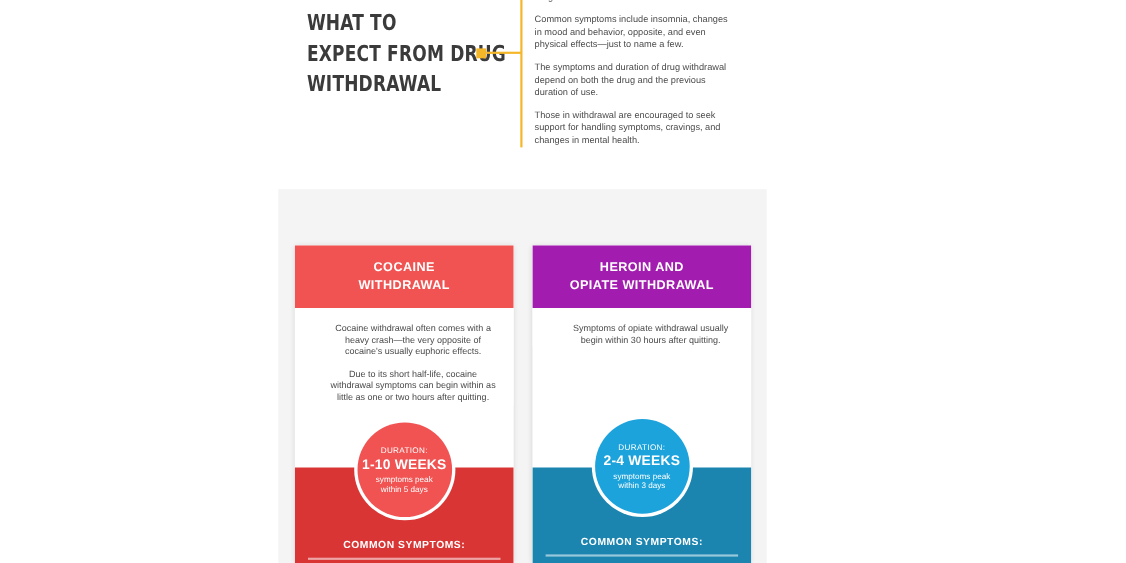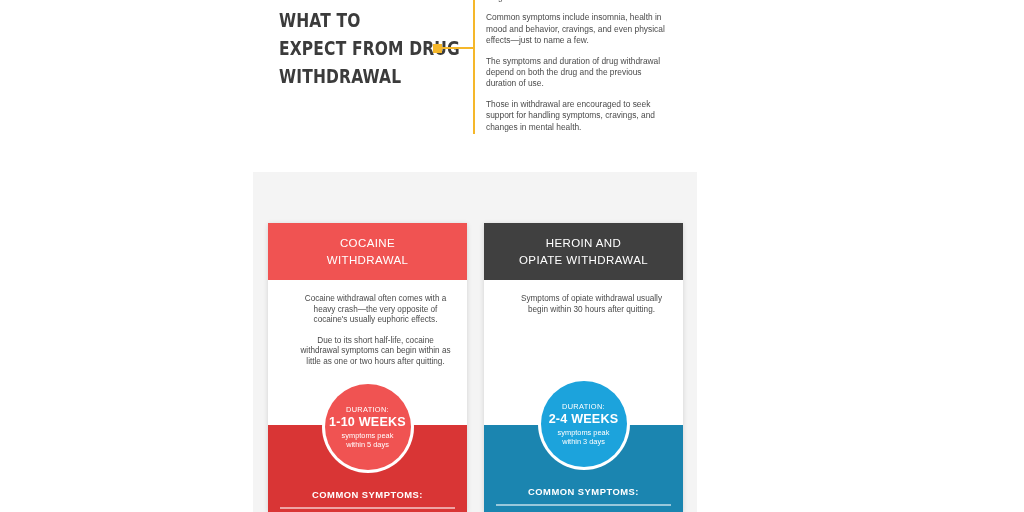--- a/index.html
+++ b/index.html
@@ -101,27 +101,27 @@
   #card-cocaine { left: 268px; }
   #card-heroin  { left: 484px; }
 
   .card-header {
     height: 57px;
     display: flex;
     align-items: center;
     justify-content: center;
     text-align: center;
     color: #ffffff;
-    font-weight: normal;
+    font-weight: bold;
     font-size: 11.5px;
     line-height: 17px;
     letter-spacing: 0.4px;
   }
   #card-cocaine .card-header { background: #f05352; }
-  #card-heroin  .card-header { background: #404040; }
+  #card-heroin  .card-header { background: #a21caf; }
 
   .card-body {
     background: #ffffff;
     padding: 14px 13px 0 29px;
     text-align: center;
     color: #4a4a4a;
     font-size: 8.2px;
     line-height: 10.6px;
   }
   .card-body p { margin: 0 0 10px 0; }
@@ -190,21 +190,21 @@
     <span class="hl-line">EXPECT FROM DRUG</span>
     <span class="hl-line">WITHDRAWAL</span>
   </div>
 
   <div id="connector-dot"></div>
   <div id="connector-hline"></div>
   <div id="connector-vline"></div>
 
   <div id="intro-copy">
     <p>drug itself.</p>
-    <p>Common symptoms include insomnia, health in mood and behavior, cravings, and even physical effects—just to name a few.</p>
+    <p>Common symptoms include insomnia, changes in mood and behavior, opposite, and even physical effects—just to name a few.</p>
     <p>The symptoms and duration of drug withdrawal depend on both the drug and the previous duration of use.</p>
     <p>Those in withdrawal are encouraged to seek support for handling symptoms, cravings, and changes in mental health.</p>
   </div>
 
 </div>
 
 <div id="grey-panel"></div>
 
 <div class="card" id="card-cocaine">
 

